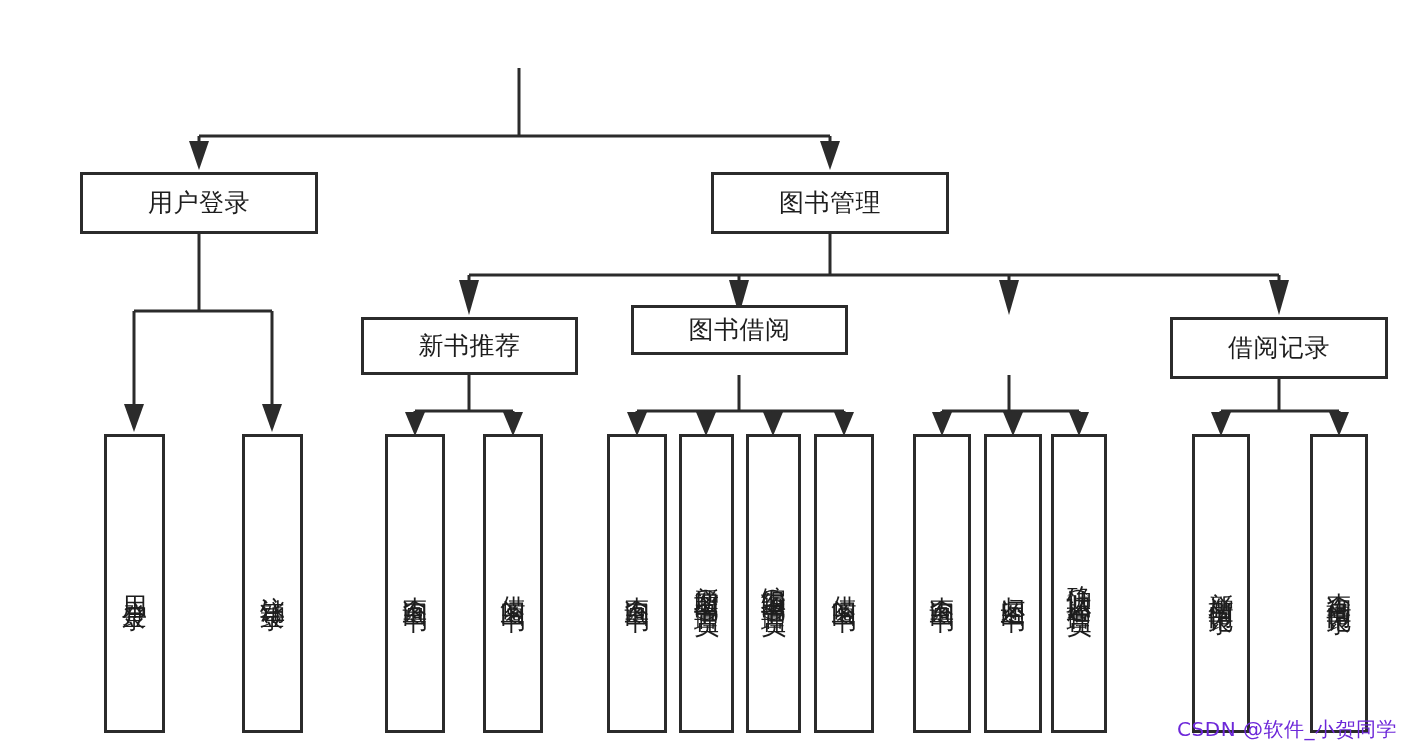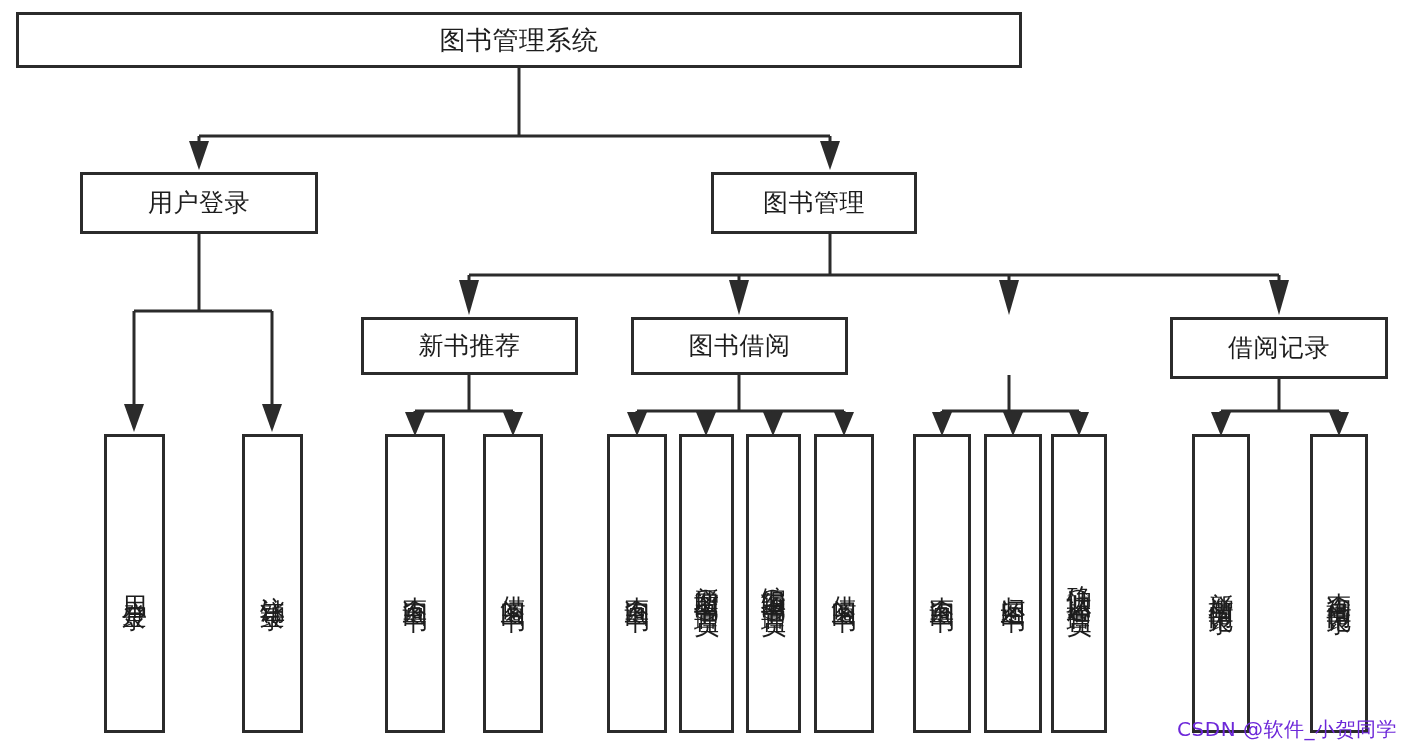--- a/index.html
+++ b/index.html
@@ -148,37 +148,34 @@
 
       <polygon points="932,412 952,412 942,436"></polygon>
       <polygon points="1003,412 1023,412 1013,436"></polygon>
       <polygon points="1069,412 1089,412 1079,436"></polygon>
 
       <polygon points="1211,412 1231,412 1221,436"></polygon>
       <polygon points="1329,412 1349,412 1339,436"></polygon>
     </g>
   </svg>
 
-  <div class="node-box level1" style="left:16px; top:12px; width:1006px; height:56px;">
-    <span class="node-label-h">图书管理系统</span>
-  </div>
 
   <div class="node-box level2" style="left:80px; top:172px; width:238px; height:62px;">
     <span class="node-label-h">用户登录</span>
   </div>
 
-  <div class="node-box level2" style="left:711px; top:172px; width:206px; height:62px;">
+  <div class="node-box level2" style="left:711px; top:172px; width:238px; height:62px;">
     <span class="node-label-h">图书管理</span>
   </div>
 
   <div class="node-box level3" style="left:361px; top:317px; width:217px; height:58px;">
     <span class="node-label-h">新书推荐</span>
   </div>
 
-  <div class="node-box level3" style="left:631px; top:317px; width:217px; height:58px;">
+  <div class="node-box level3" style="left:631px; top:305px; width:217px; height:50px;">
     <span class="node-label-h">图书借阅</span>
   </div>
 
 
   <div class="node-box level3" style="left:1170px; top:317px; width:218px; height:62px;">
     <span class="node-label-h">借阅记录</span>
   </div>
 
   <div class="node-box leaf" style="left:104px; top:434px; width:61px; height:299px;">
     <span class="node-label-v">用户登录</span>

